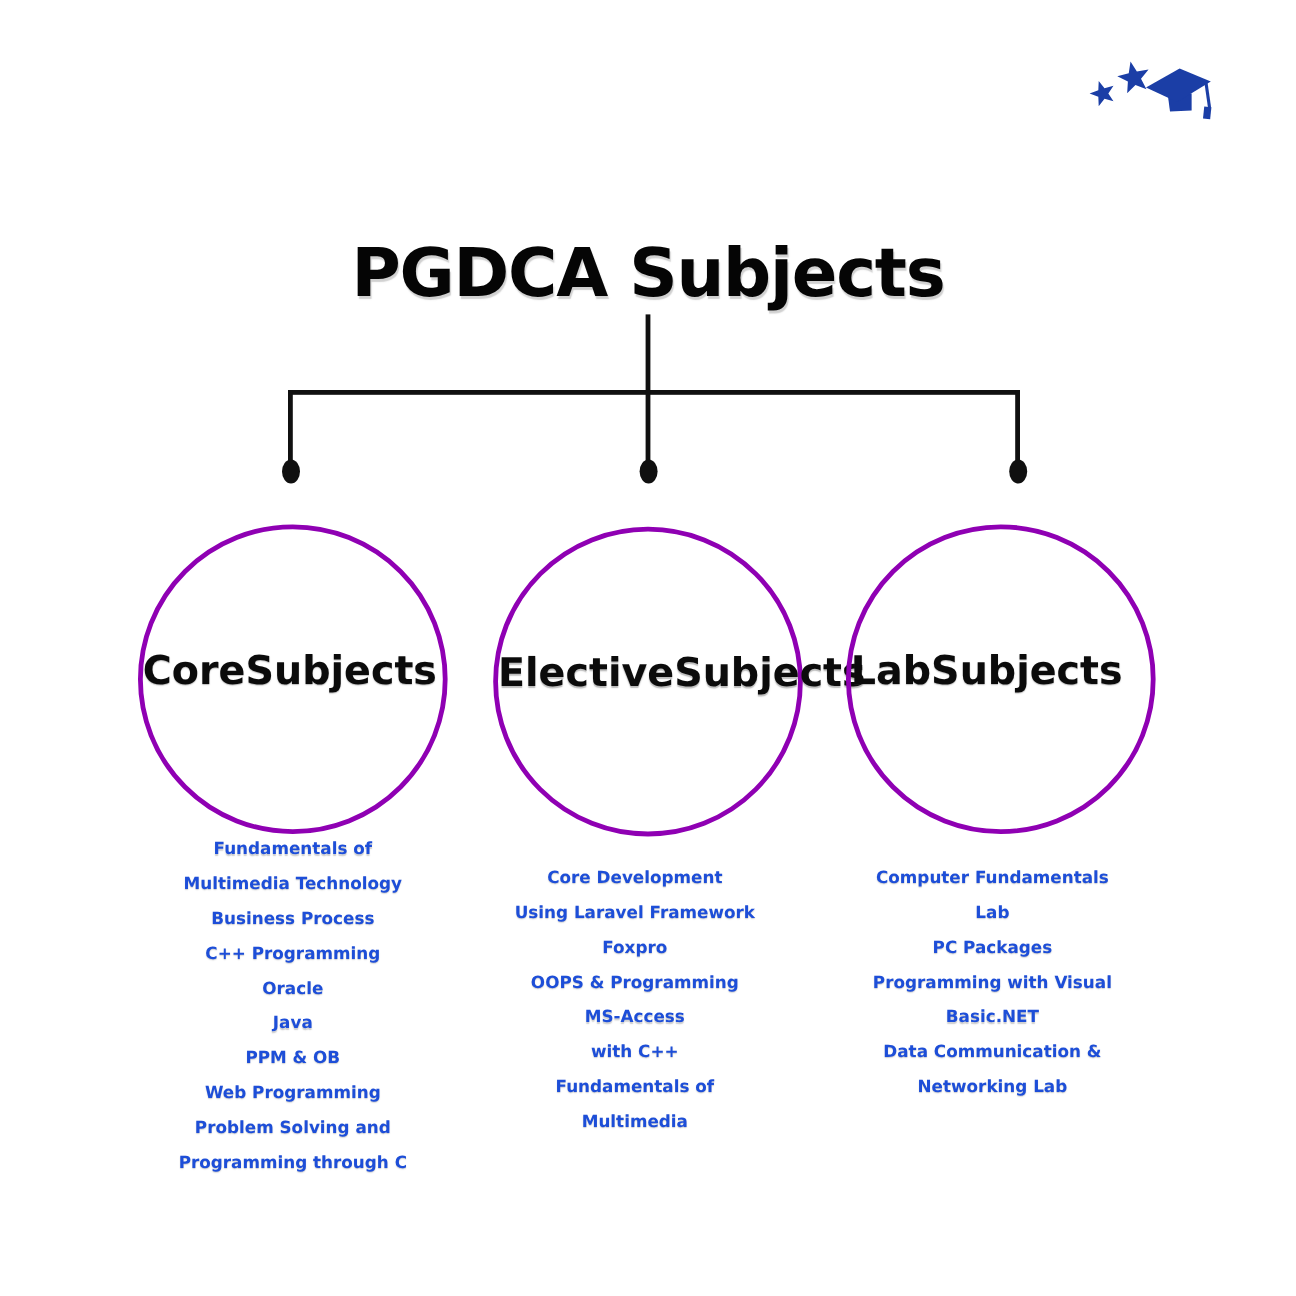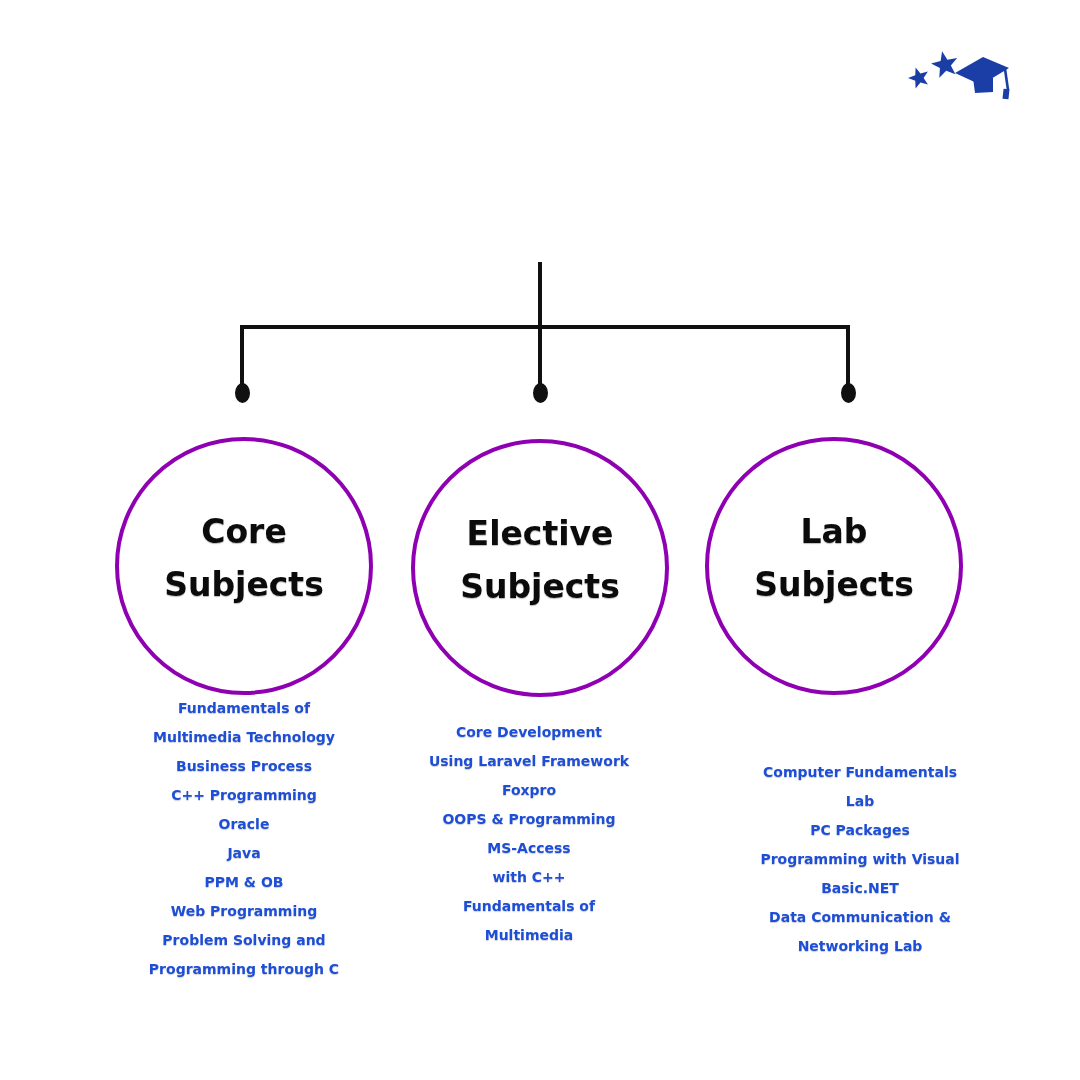--- a/index.html
+++ b/index.html
@@ -56,57 +56,58 @@
   .cw1 { left: 115px; top: 437px; }
   .cw2 { left: 411px; top: 439px; }
   .cw3 { left: 705px; top: 437px; }
   .circle-fill {
     position: absolute; left: 2px; top: -10px;
     width: 250px; height: 250px; border-radius: 50%;
     z-index: -1;
   }
   .circle-label {
     position: absolute; left: 0; top: 0; width: 100%; height: 100%;
-    display: flex; flex-direction: column; align-items: center; justify-content: center;
+    display: flex; flex-direction: row; align-items: center; justify-content: flex-start;
     transform: translateY(-8px);
     font-size: 33px; font-weight: bold; line-height: 53px;
     color: #0b0b0b; text-align: center;
     text-shadow: 0 1px 1px rgba(60,60,60,0.35);
   }
 
   
   .subject-list {
     position: absolute; text-align: center;
     font-size: 14px; font-weight: bold; line-height: 29px;
     color: #1d4ed8;
     text-shadow: 0 1px 1px rgba(90,90,90,0.30);
   }
   .list1 { left: 89px;  top: 694px; width: 310px; }
   .list2 { left: 384px; top: 718px; width: 290px; }
-  .list3 { left: 709px; top: 718px; width: 302px; margin-top: 40px; }
+  .list3 { left: 676px; top: 718px; width: 302px; }
   .subject-line { white-space: nowrap; }
 </style>
 </head>
 <body>
 
 <div class="canvas">
 
   <div class="logo">
     <svg class="logo-deco" width="108" height="96" viewBox="0 0 108 96">
       <g fill="#1B3EA6">
         <polygon points="0,-1 0.247,-0.34 0.951,-0.309 0.399,0.13 0.588,0.809 0,0.42 -0.588,0.809 -0.399,0.13 -0.951,-0.309 -0.247,-0.34" transform="translate(16,30) scale(11) rotate(-18)"></polygon>
         <polygon points="0,-1 0.247,-0.34 0.951,-0.309 0.399,0.13 0.588,0.809 0,0.42 -0.588,0.809 -0.399,0.13 -0.951,-0.309 -0.247,-0.34" transform="translate(42,17) scale(14) rotate(-12)"></polygon>
         <polygon points="70,30 90,30 90,44 72,45"></polygon>
         <polygon points="52,25 80,9 106,20 78,37"></polygon>
         <path d="M102,21 L105,42" stroke="#1B3EA6" stroke-width="2.6" fill="none"></path>
         <rect x="100" y="41" width="6" height="10" transform="rotate(6 103 46)"></rect>
       </g>
     </svg>
   </div>
 
+  <h1 class="title">PGDCA Subjects</h1>
 
   <div>
     <div class="line stem"></div>
     <div class="line hbar"></div>
     <div class="line dropL"></div>
     <div class="line dropM"></div>
     <div class="line dropR"></div>
     <div class="dot dot1"></div>
     <div class="dot dot2"></div>
     <div class="dot dot3"></div>

